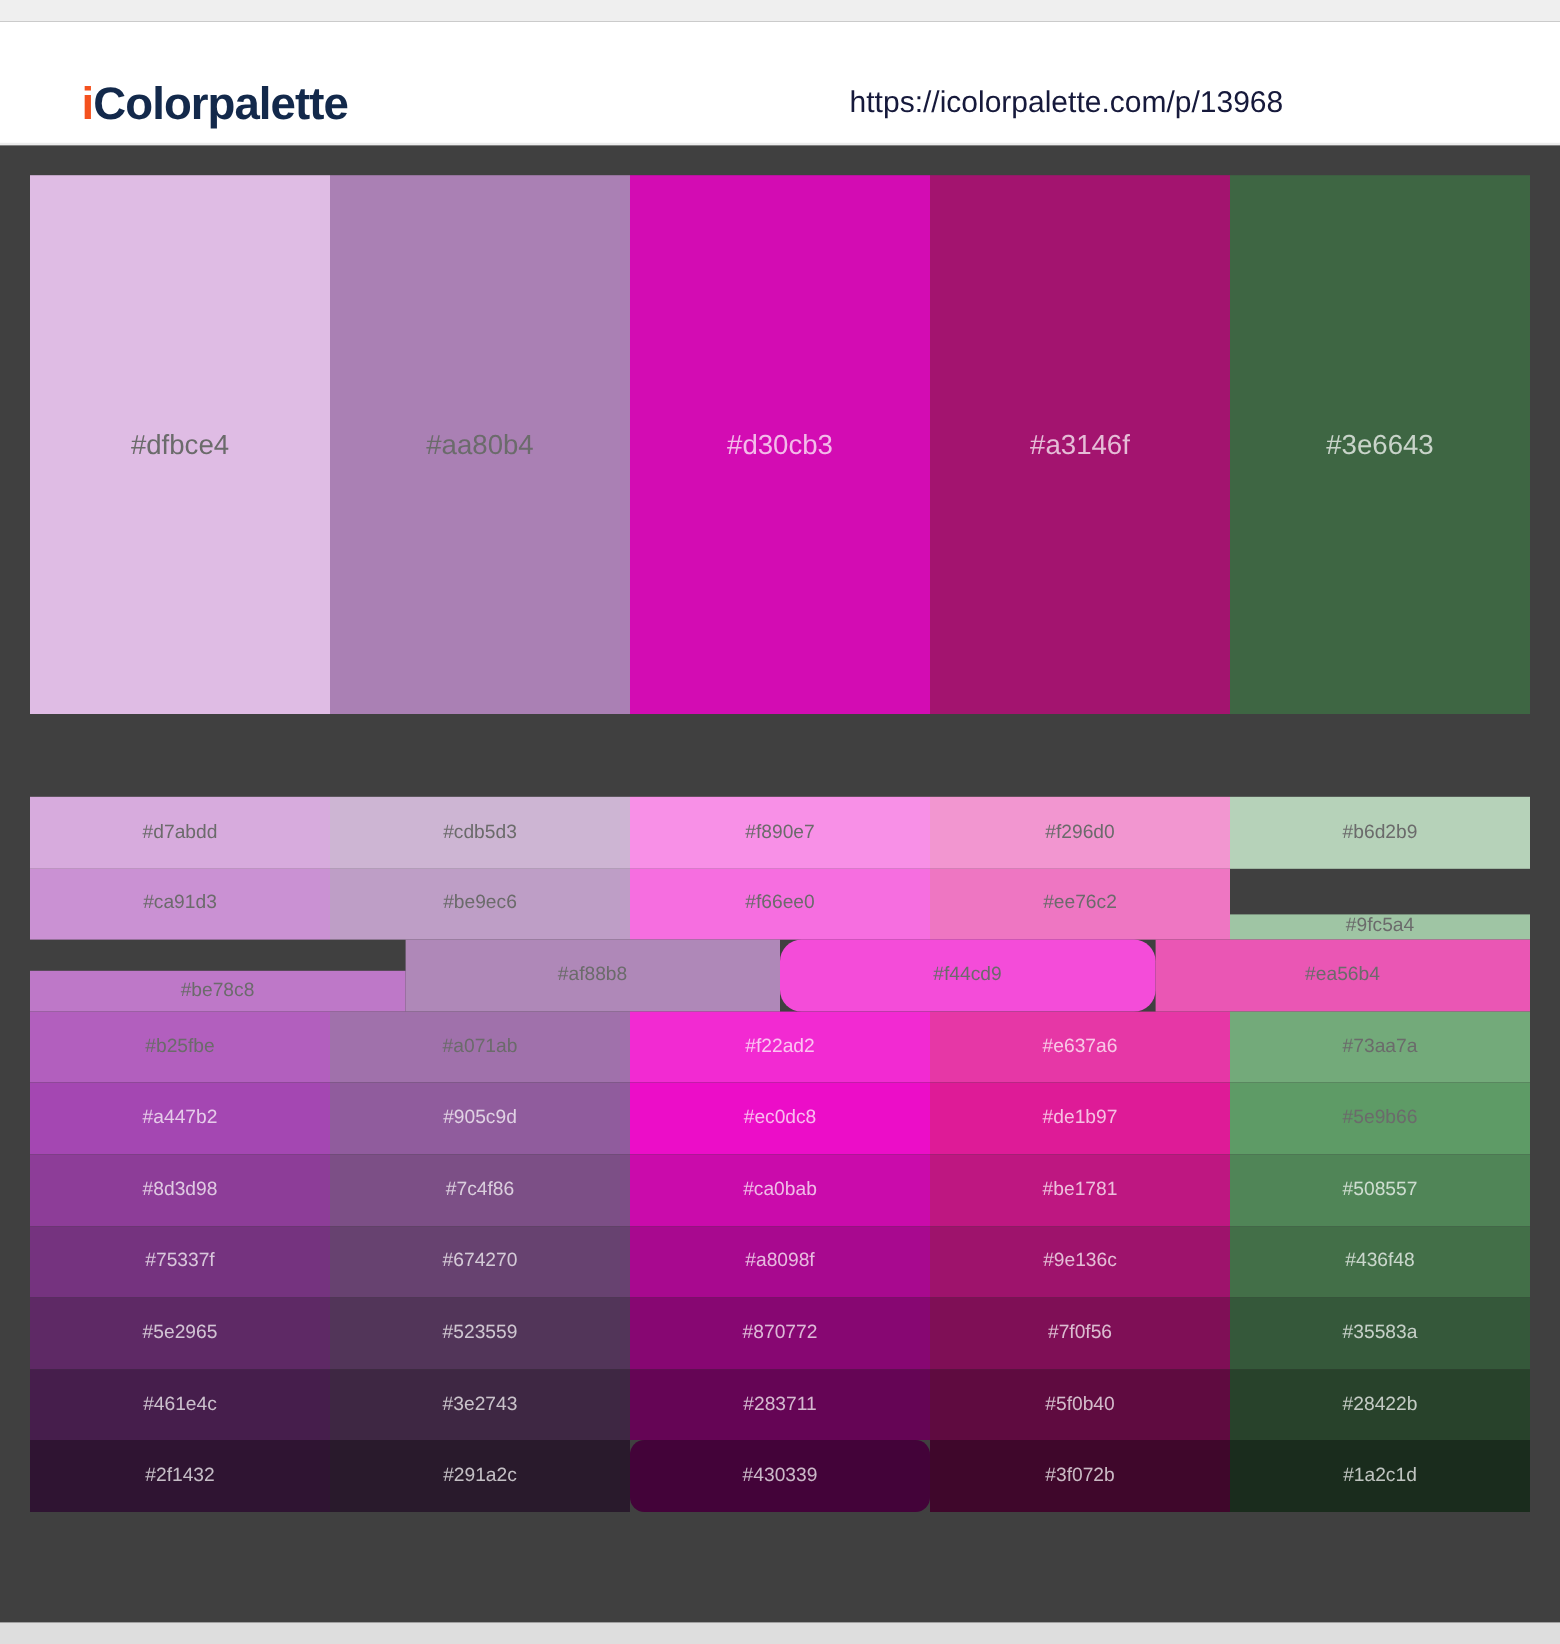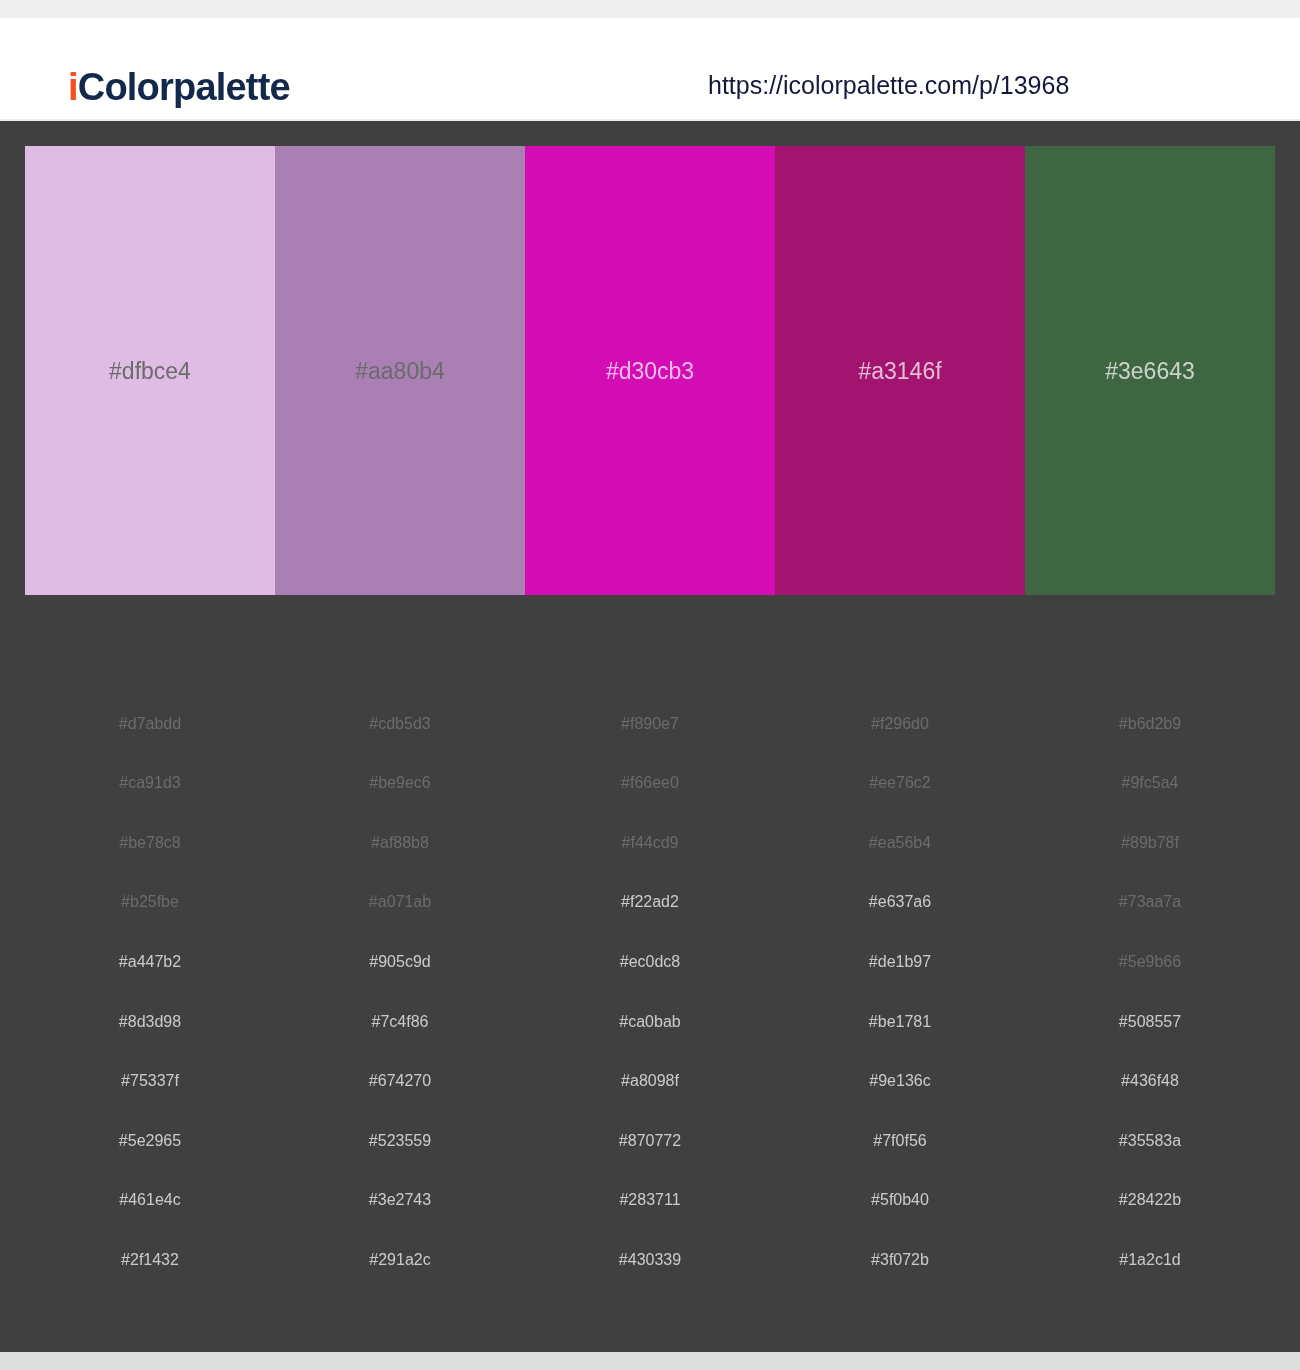--- a/index.html
+++ b/index.html
@@ -102,21 +102,20 @@
     left: 25px;
     top: 664px;
     width: 1250px;
     height: 596px;
     display: flex;
     flex-direction: column;
   }
   .shade-row {
     display: flex;
     flex: 1 1 0;
-    align-items: flex-end;
   }
   .shade-cell {
     flex: 1 1 0;
     position: relative;
   }
   .shade-text {
     position: absolute;
     left: 0;
     top: 50%;
     transform: translateY(-50%);
@@ -200,23 +199,20 @@
         </div>
         <div class="shade-cell" style="background: rgb(175, 136, 184);">
           <span class="shade-text lbl-dark">#af88b8</span>
         </div>
         <div class="shade-cell" style="background: rgb(244, 76, 217); border-radius: 18px;">
           <span class="shade-text lbl-dark">#f44cd9</span>
         </div>
         <div class="shade-cell" style="background: rgb(234, 86, 180);">
           <span class="shade-text lbl-dark">#ea56b4</span>
         </div>
-        <div class="shade-cell" style="background: rgb(137, 183, 143);">
-          <span class="shade-text lbl-dark">#89b78f</span>
-        </div>
       </div>
       <div class="shade-row">
         <div class="shade-cell" style="background: rgb(178, 95, 190);">
           <span class="shade-text lbl-dark">#b25fbe</span>
         </div>
         <div class="shade-cell" style="background: rgb(160, 113, 171);">
           <span class="shade-text lbl-dark">#a071ab</span>
         </div>
         <div class="shade-cell" style="background: rgb(242, 42, 210);">
           <span class="shade-text lbl-light">#f22ad2</span>
@@ -313,21 +309,21 @@
           <span class="shade-text lbl-light">#28422b</span>
         </div>
       </div>
       <div class="shade-row">
         <div class="shade-cell" style="background: rgb(47, 20, 50);">
           <span class="shade-text lbl-light">#2f1432</span>
         </div>
         <div class="shade-cell" style="background: rgb(41, 26, 44);">
           <span class="shade-text lbl-light">#291a2c</span>
         </div>
-        <div class="shade-cell" style="background: rgb(67, 3, 57);">
+        <div class="shade-cell" style="background: rgb(67, 3, 57); border-radius: 12px;">
           <span class="shade-text lbl-light">#430339</span>
         </div>
         <div class="shade-cell" style="background: rgb(63, 7, 43);">
           <span class="shade-text lbl-light">#3f072b</span>
         </div>
         <div class="shade-cell" style="background: rgb(26, 44, 29);">
           <span class="shade-text lbl-light">#1a2c1d</span>
         </div>
       </div>
     </div>

